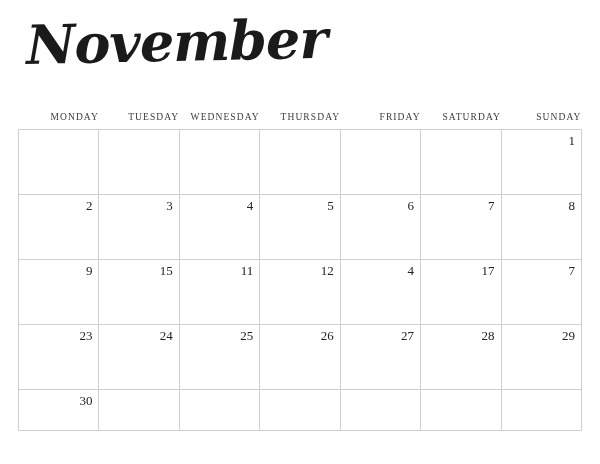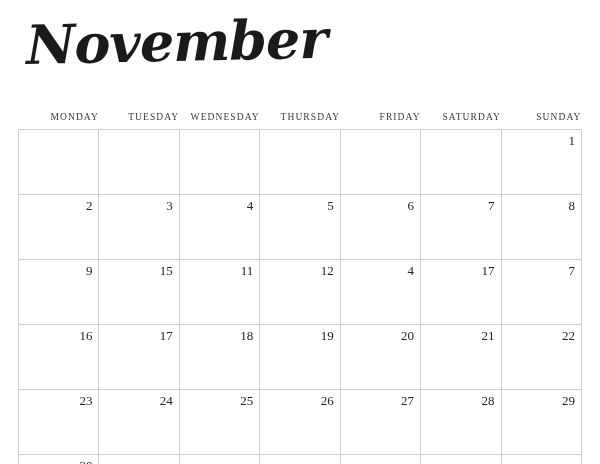--- a/index.html
+++ b/index.html
@@ -171,43 +171,20 @@
               <span class="daynum">4</span>
             </td>
           <td>
               <span class="daynum">17</span>
             </td>
           <td>
               <span class="daynum">7</span>
             </td>
         </tr>
 
-        <tr>
-          <td>
-              <span class="daynum">16</span>
-            </td>
-          <td>
-              <span class="daynum">17</span>
-            </td>
-          <td>
-              <span class="daynum">18</span>
-            </td>
-          <td>
-              <span class="daynum">19</span>
-            </td>
-          <td>
-              <span class="daynum">20</span>
-            </td>
-          <td>
-              <span class="daynum">21</span>
-            </td>
-          <td>
-              <span class="daynum">22</span>
-            </td>
-        </tr>
 
         <tr>
           <td>
               <span class="daynum">23</span>
             </td>
           <td>
               <span class="daynum">24</span>
             </td>
           <td>
               <span class="daynum">25</span>

